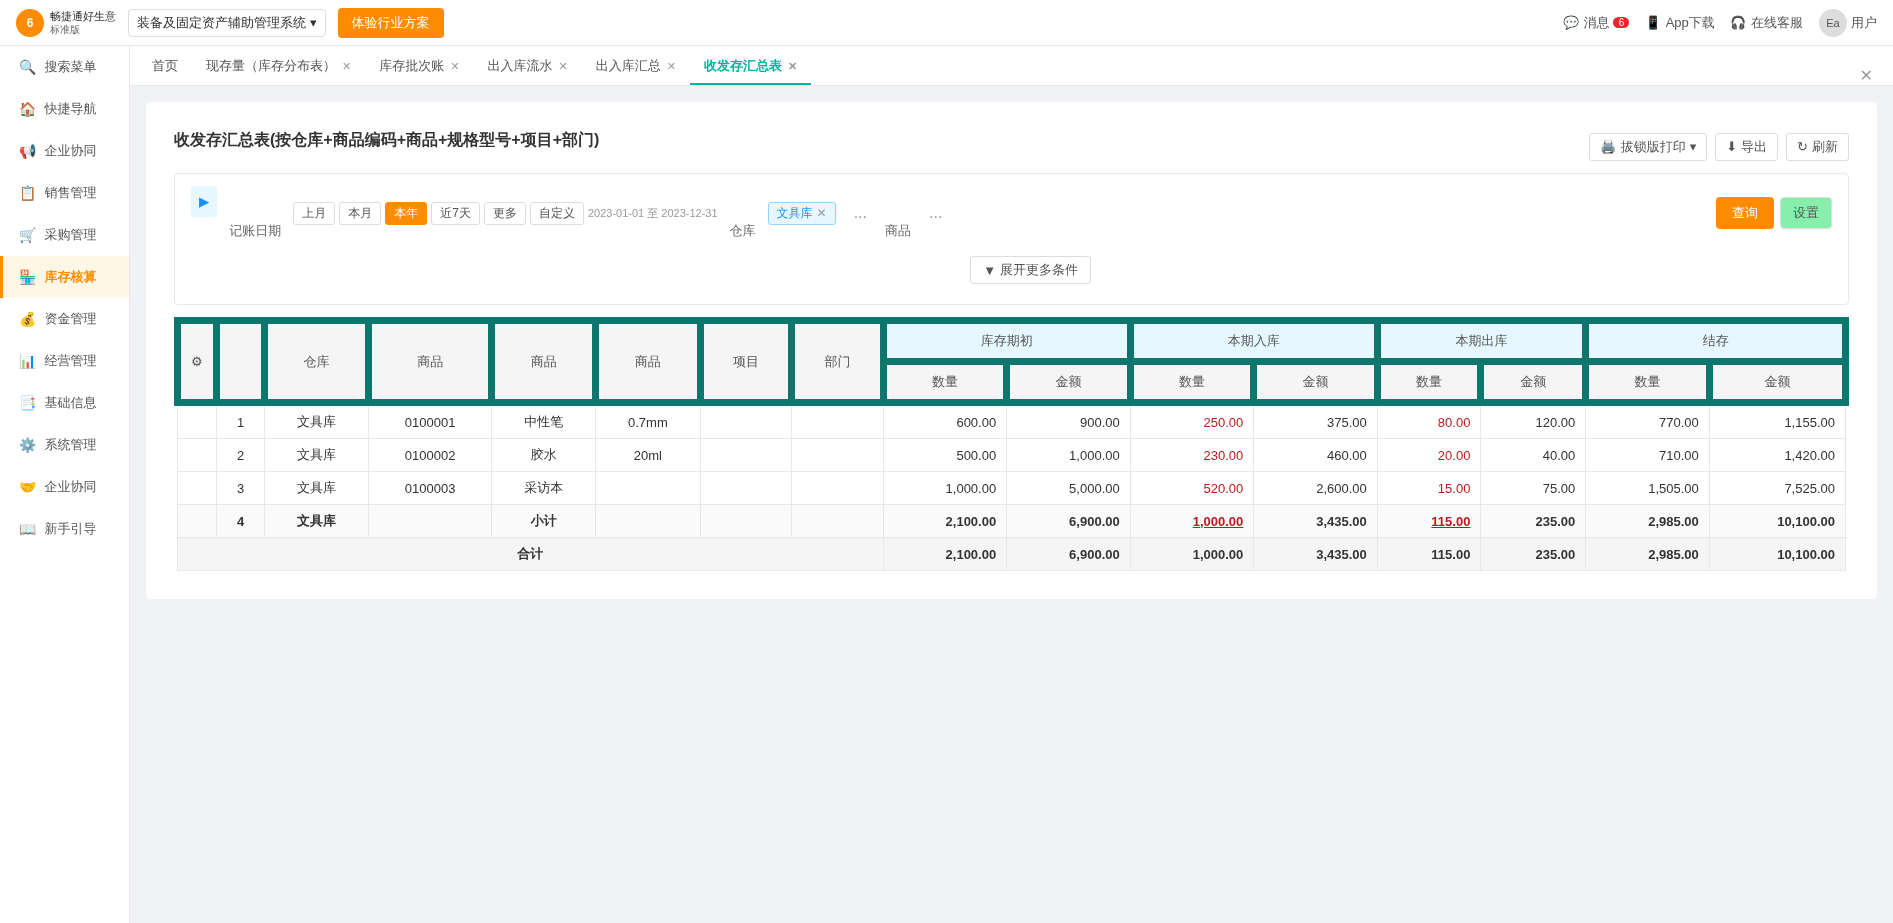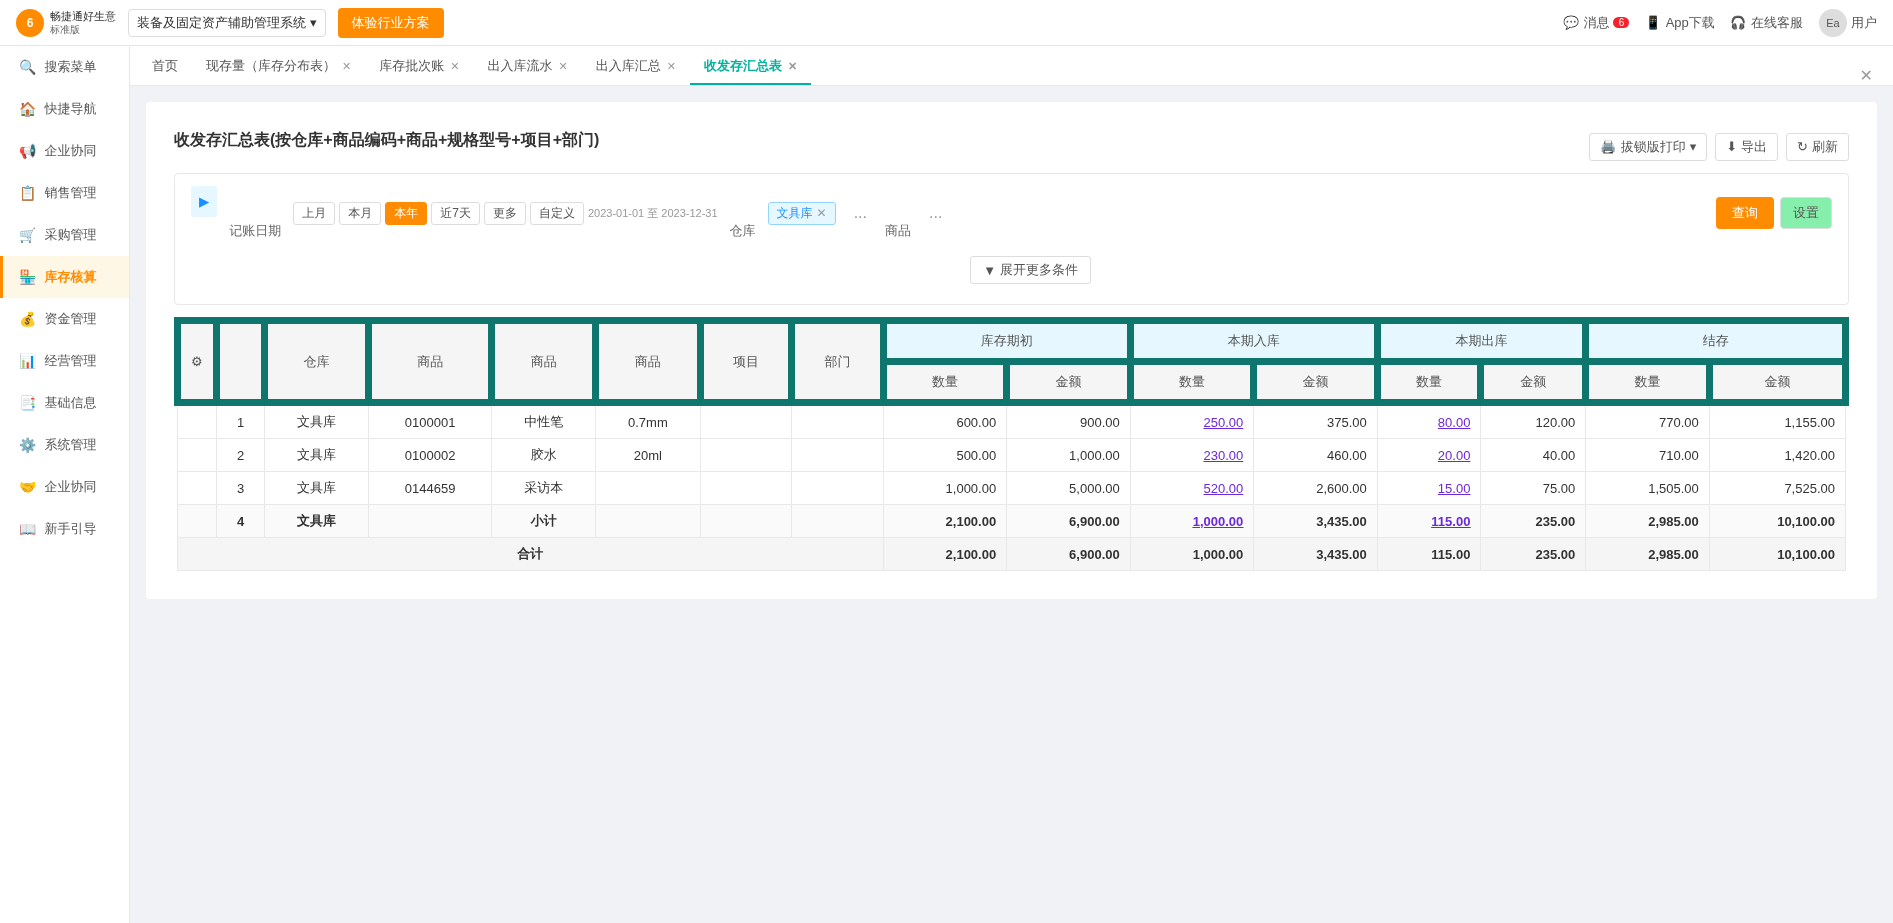--- a/index.html
+++ b/index.html
@@ -51,21 +51,21 @@
     .btn-setting { background: #86efac; color: #555; border: 1px solid #ddd; border-radius: 4px; padding: 6px 12px; cursor: pointer; font-size: 13px; }
     .btn-print { display: flex; align-items: center; gap: 4px; color: #555; cursor: pointer; font-size: 13px; border: 1px solid #ddd; border-radius: 3px; padding: 4px 10px; background: #fff; }
     .btn-export { display: flex; align-items: center; gap: 4px; color: #555; cursor: pointer; font-size: 13px; border: 1px solid #ddd; border-radius: 3px; padding: 4px 10px; background: #fff; }
     .btn-refresh { display: flex; align-items: center; gap: 4px; color: #555; cursor: pointer; font-size: 13px; border: 1px solid #ddd; border-radius: 3px; padding: 4px 10px; background: #fff; }
 
     
     .data-table { width: 100%; border-collapse: collapse; margin-top: 12px; font-size: 13px; }
     .data-table th { background: #f5f5f5; border: 7px solid #0f766e; padding: 8px 10px; text-align: center; color: #555; font-weight: normal; }
     .data-table td { border: 1px solid #e8e8e8; padding: 7px 10px; text-align: center; color: #333; }
     .data-table .num { text-align: right; }
-    .data-table .link { color: #6d28d9; text-decoration: underline; cursor: pointer; }
+    .data-table .link { color: #b91c1c; cursor: pointer; }
     .data-table .subtotal td { font-weight: bold; background: #fafafa; }
     .data-table .total-row td { font-weight: bold; background: #f5f5f5; }
     .settings-icon-cell { width: 32px; }
     th.group-header { background: #e6f7ff; }
     .filter-section { display: flex; align-items: flex-start; gap: 0; background: #fff; border: 1px solid #e8e8e8; border-radius: 4px; padding: 12px 16px; margin-bottom: 12px; }
     .filter-toggle-btn { background: #e6f7ff; border: none; cursor: pointer; color: #1890ff; padding: 8px; border-radius: 3px; }
     .filter-inner { display: flex; flex-direction: column; gap: 8px; flex: 1; padding-left: 12px; }
     .filter-line { display: flex; align-items: center; gap: 12px; flex-wrap: wrap; }
     .filter-right { margin-left: auto; display: flex; gap: 6px; }
     .ellipsis-btn { color: #999; cursor: pointer; padding: 2px 6px; font-size: 16px; }
@@ -322,21 +322,21 @@
       <td class="num">460.00</td>
       <td class="num link">20.00</td>
       <td class="num">40.00</td>
       <td class="num">710.00</td>
       <td class="num">1,420.00</td>
     </tr>
                 <tr>
       <td></td>
       <td>3</td>
       <td>文具库</td>
-      <td>0144659</td>
+      <td>0100003</td>
       <td>采访本</td>
       <td></td>
       <td></td>
       <td></td>
       <td class="num">1,000.00</td>
       <td class="num">5,000.00</td>
       <td class="num link">520.00</td>
       <td class="num">2,600.00</td>
       <td class="num link">15.00</td>
       <td class="num">75.00</td>

